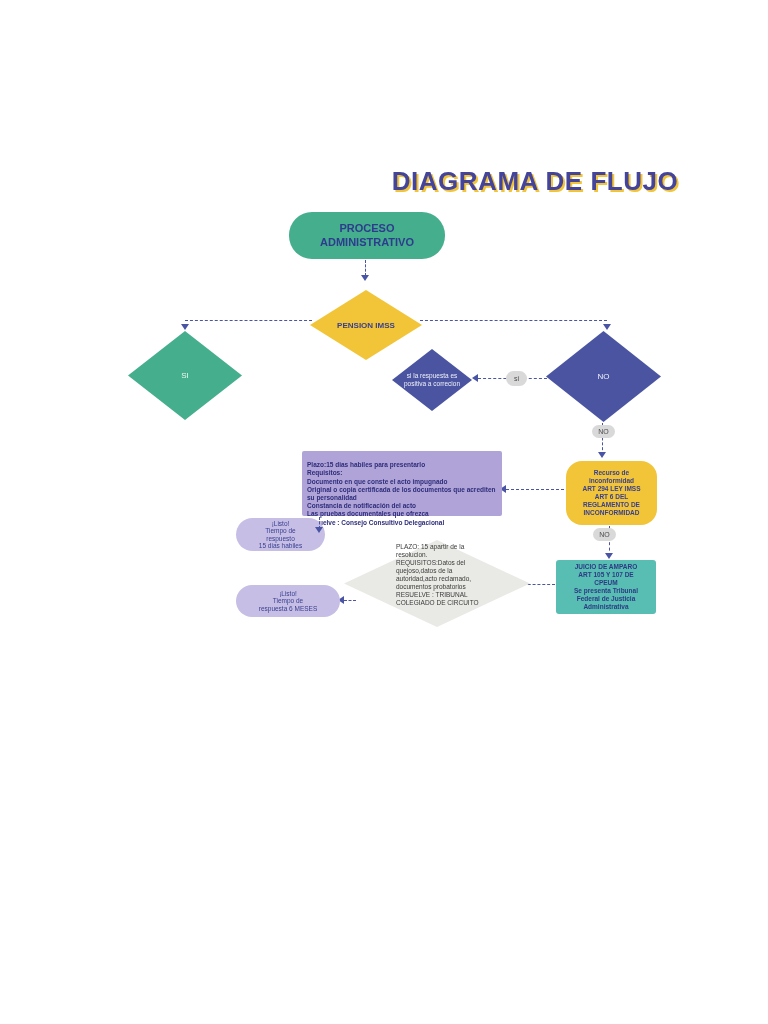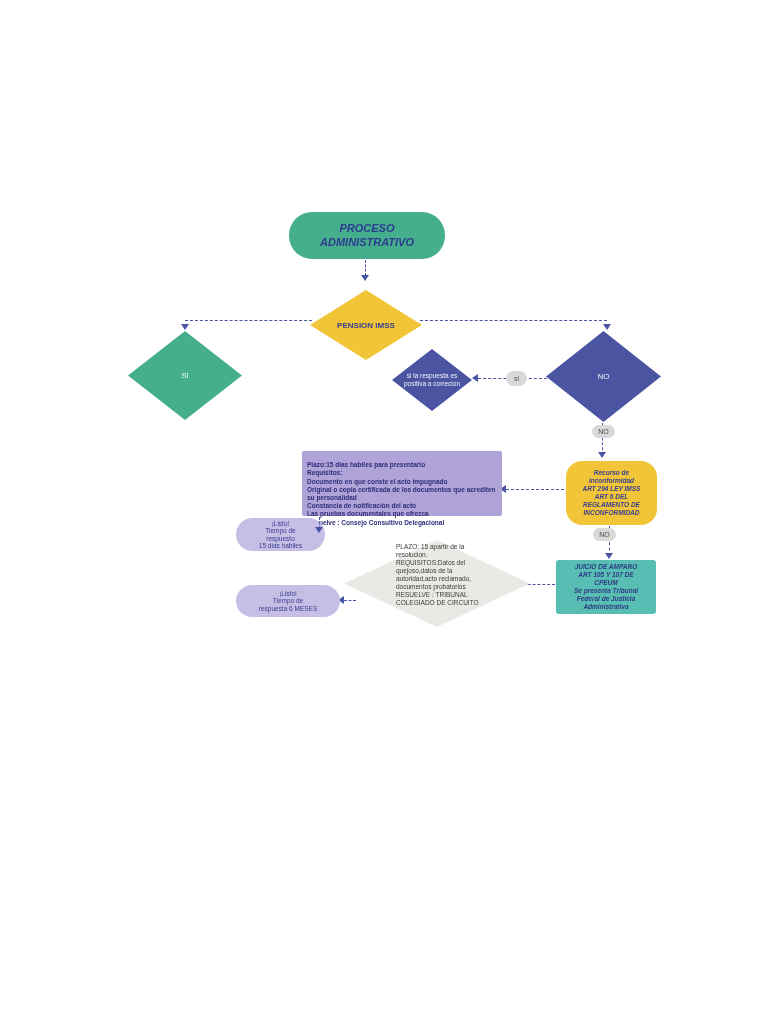--- a/index.html
+++ b/index.html
@@ -7,21 +7,21 @@
     position:relative;width:768px;height:1024px;background:#ffffff;
     font-family:"Liberation Sans", sans-serif;overflow:hidden;
   }
   .title{
     position:absolute;left:390px;top:166px;width:290px;height:32px;
     font-size:26px;font-weight:bold;letter-spacing:.5px;text-align:center;
     color:#44449b;text-shadow:2px 2px 0 #f2c438;white-space:nowrap;
   }
   .rounded{
     position:absolute;display:flex;align-items:center;justify-content:center;
-    text-align:center;white-space:pre-line;font-style:italic;
+    text-align:center;white-space:pre-line;
   }
   .start{
     left:289px;top:212px;width:156px;height:47px;border-radius:23px;
     background:#45ae8c;color:#2e3b8f;font-size:11px;font-weight:bold;line-height:1.2;
   }
   .diamond{position:absolute;}
   .diamond .bg{position:absolute;inset:0;clip-path:polygon(50% 0,100% 50%,50% 100%,0 50%);}
   .diamond .txt{
     position:absolute;inset:0;display:flex;align-items:center;justify-content:center;
     text-align:center;white-space:pre-line;
@@ -73,20 +73,21 @@
   .amparo{
     left:556px;top:560px;width:100px;height:54px;border-radius:3px;
     background:#58bdb3;color:#2d3b84;font-size:6.5px;font-weight:600;line-height:1.25;
   }
 </style>
 </head>
 <body>
 
 <div class="page">
 
+  <div class="title">DIAGRAMA DE FLUJO</div>
 
   <div class="rounded start">
     <span>PROCESO
 ADMINISTRATIVO</span>
   </div>
 
   <div class="vline" style="left:365px;top:260px;height:16px;"></div>
   <div class="arr down" style="left:361px;top:275px;"></div>
 
   <div class="diamond d-pension">

